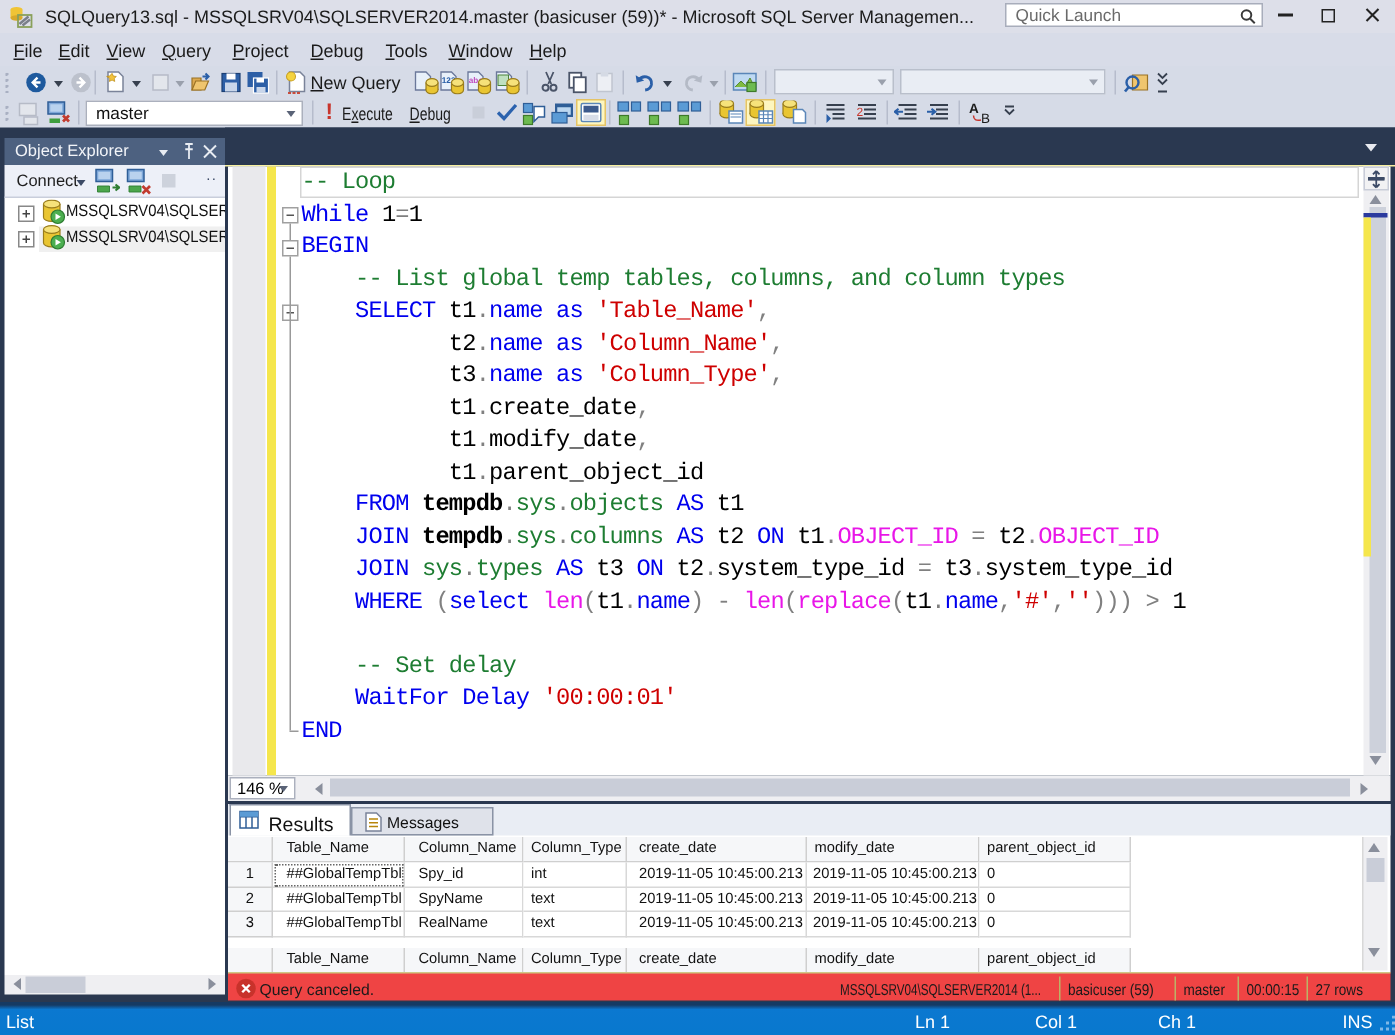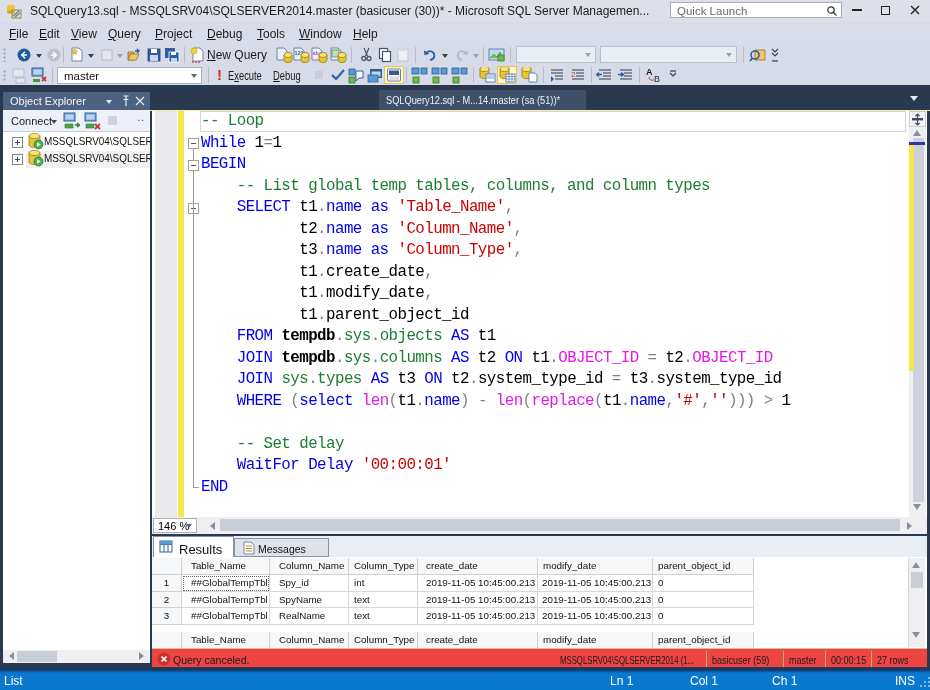--- a/index.html
+++ b/index.html
@@ -53,21 +53,21 @@
 </head>
 <body>
 <div class="abs" id="titlebar">
   <svg class="abs" style="left:6px;top:3px" width="16" height="16" viewBox="0 0 16 16">
     <ellipse cx="5" cy="3.5" rx="4" ry="1.8" fill="#F0C435"></ellipse>
     <rect x="1" y="3.5" width="8" height="5.5" fill="#F0C435"></rect>
     <ellipse cx="5" cy="9" rx="4" ry="1.8" fill="#D8A92A"></ellipse>
     <rect x="6" y="7" width="9" height="8" fill="none" stroke="#8aa05a" stroke-width="1.2"></rect>
     <path d="M7 13 L13 8 M9 14 L14 10" stroke="#7a7f8a" stroke-width="1.6"></path>
   </svg>
-  <div class="abs" style="left:30px;top:4px;font-size:12px;color:#1b1b1b;">SQLQuery13.sql - MSSQLSRV04\SQLSERVER2014.master (basicuser (30))* - Microsoft SQL Server Managemen...</div>
+  <div class="abs" style="left:30px;top:4px;font-size:12px;color:#1b1b1b;">SQLQuery13.sql - MSSQLSRV04\SQLSERVER2014.master (basicuser (59))* - Microsoft SQL Server Managemen...</div>
   <div class="combo" style="left:670px;top:2px;width:172px;height:16px;border-color:#A8ADBB;">
     <div class="abs" style="left:6px;top:2px;font-size:11.5px;color:#6a6a6a;">Quick Launch</div>
     <svg class="abs" style="right:3px;top:2px" width="12" height="12" viewBox="0 0 12 12">
       <circle cx="5" cy="5" r="3.2" fill="none" stroke="#3a3a3a" stroke-width="1.3"></circle>
       <path d="M7.5 7.5 L10.5 10.5" stroke="#3a3a3a" stroke-width="1.3"></path>
     </svg>
   </div>
   <div class="abs" style="left:852px;top:9px;width:10px;height:2px;background:#222;"></div>
   <div class="abs" style="left:881px;top:6px;width:9px;height:9px;border:1px solid #222;"></div>
   <svg class="abs" style="left:909px;top:4px" width="12" height="12" viewBox="0 0 12 12">
@@ -383,23 +383,20 @@
     <path d="M10 9.3 v4.4 l3.6 -2.2 z" fill="#fff"></path>
     </svg>
   <div class="treetext" style="left:41px;top:20px;">MSSQLSRV04\SQLSERV</div>
 </div>
 <div class="abs" id="oehscroll">
   <div style="position:absolute;left:6px;top:2px;border-top:4px solid transparent;border-bottom:4px solid transparent;border-right:5px solid #8A8F9C;"></div>
   <div style="position:absolute;left:14px;top:1px;width:40px;height:11px;background:#C9CDD8;"></div>
   <div style="position:absolute;right:6px;top:2px;border-top:4px solid transparent;border-bottom:4px solid transparent;border-left:5px solid #8A8F9C;"></div>
 </div>
 <div class="abs" id="tabstrip">
-  <div id="tab2">
-      <span style="position:absolute;left:7px;top:4px;font-size:11px;display:inline-block;transform:scaleX(0.84);transform-origin:0 50%;white-space:nowrap;">SQLQuery12.sql - M...14.master (sa (51))*</span>
-    </div>
   <div style="position:absolute;right:12px;top:11px;width:0;height:0;border-left:4px solid transparent;border-right:4px solid transparent;border-top:5px solid #E8EAF0;"></div>
 </div>
 <div class="abs" id="yellowline"></div>
 <div class="abs" id="editor">
   <div id="selmargin"></div>
   <div id="changebar"></div>
   <div id="curline"></div>
   <div class="foldbox" style="top:27.0px;"></div>
     <div class="foldbox" style="top:48.5px;"></div>
     <div class="foldbox" style="top:91.5px;"></div>

